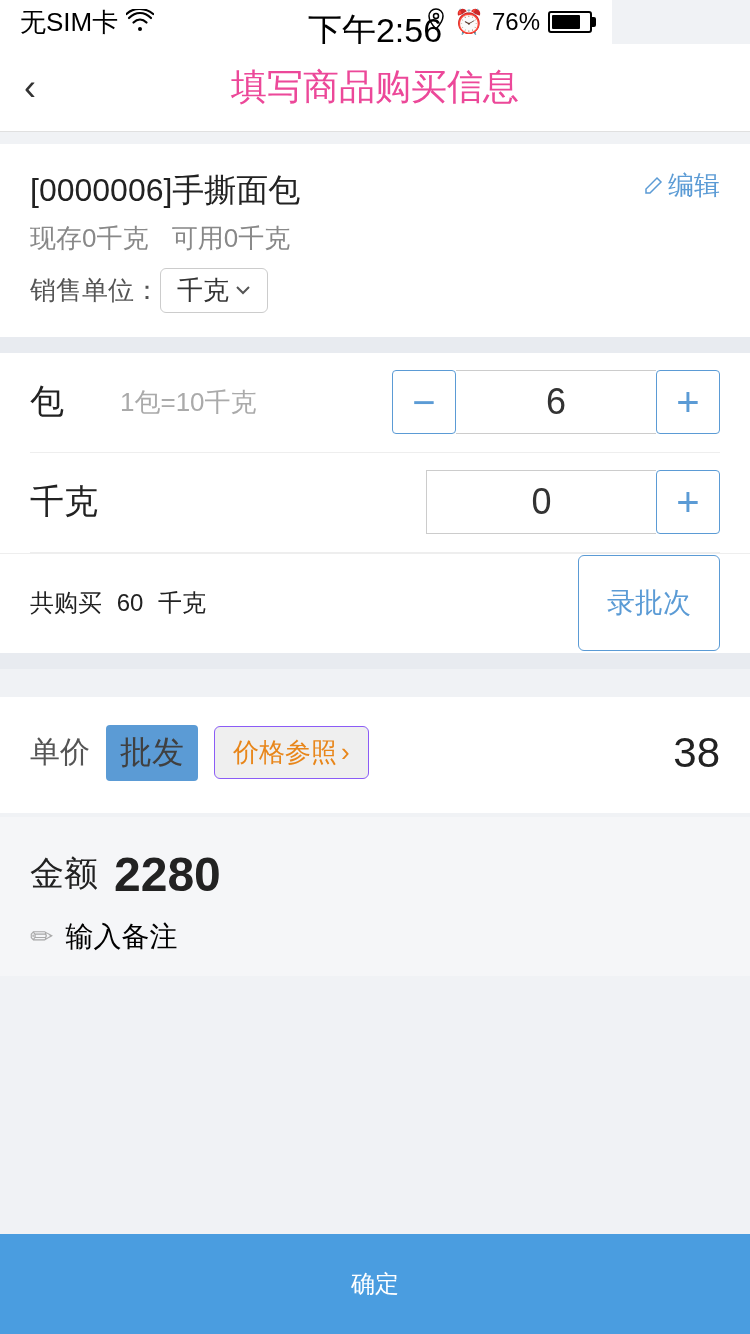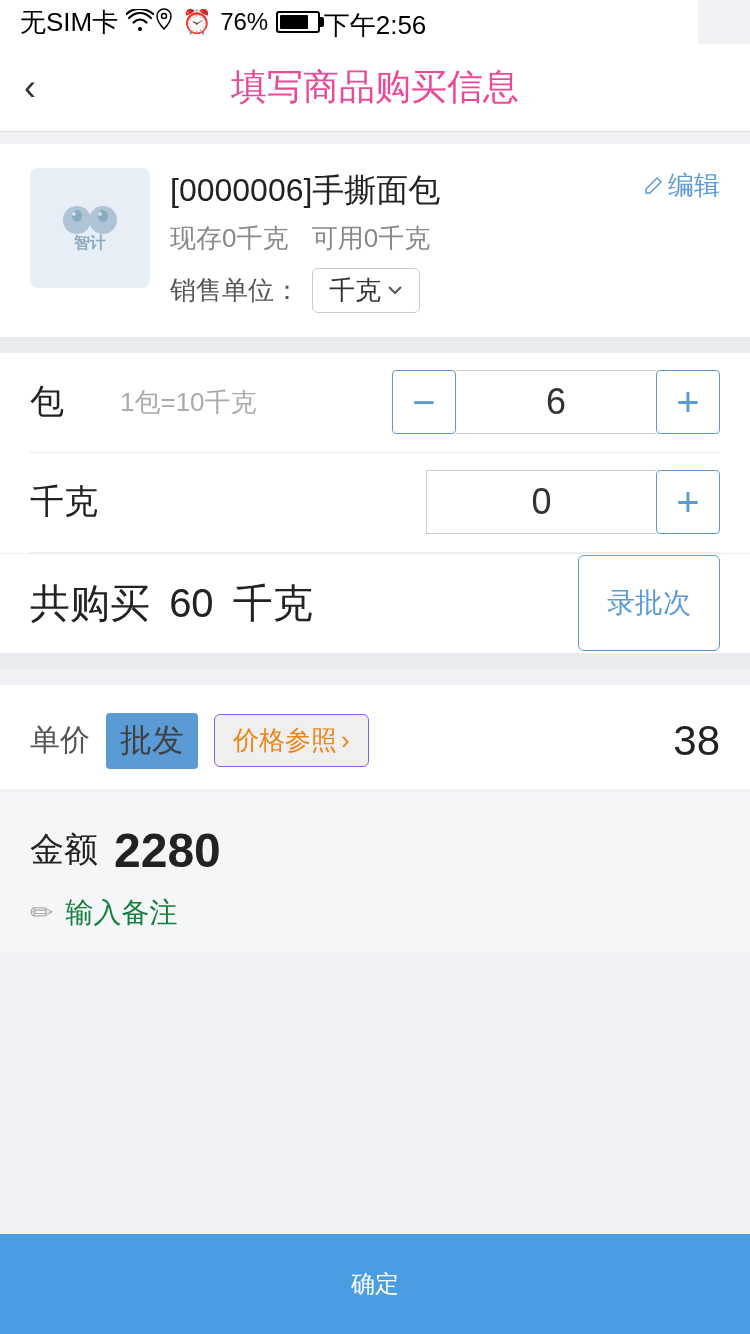--- a/index.html
+++ b/index.html
@@ -8,37 +8,38 @@
       width: 750px;
       min-height: 1334px;
       font-family: -apple-system, "PingFang SC", "Helvetica Neue", Arial, sans-serif;
       background: #f0f2f5;
       position: relative;
       overflow-x: hidden;
     }
 
     
     .status-bar {
-      width: 698px;
+      width: 612px;
       height: 44px;
       background: #fff;
       display: flex;
       align-items: center;
+      justify-content: space-between;
       padding: 12px 20px;
       font-size: 28px;
     }
     .status-left {
       font-size: 26px;
       color: #000;
       display: flex;
       align-items: center;
       gap: 8px;
     }
     .status-center {
-      font-size: 26px;
+      font-size: 34px;
       color: #000;
       font-weight: 500;
       position: absolute;
       left: 50%;
       transform: translateX(-50%);
       top: 8px;
     }
     .status-right {
       display: flex;
       align-items: center;
@@ -130,21 +131,20 @@
       font-size: 26px;
       color: #888;
       margin-top: 8px;
     }
     .product-unit-row {
       display: flex;
       align-items: center;
       margin-top: 12px;
       font-size: 26px;
       color: #555;
-      gap: 12px;
     }
     .unit-select {
       border: 1px solid #ccc;
       border-radius: 6px;
       padding: 4px 16px;
       font-size: 26px;
       color: #333;
       background: #fff;
       display: flex;
       align-items: center;
@@ -224,39 +224,39 @@
     
     .total-section {
       background: #fff;
       display: flex;
       align-items: center;
       height: 100px;
       padding: 0 30px;
       border-top: 1px solid #eee;
     }
     .total-text {
-      font-size: 40px;
+      font-size: 24px;
       color: #222;
       flex: 1;
     }
     .batch-btn {
       border: 1px solid #5b9bd5;
       color: #5b9bd5;
       font-size: 28px;
       padding: 28px 28px;
       border-radius: 6px;
       cursor: pointer;
       background: #fff;
     }
 
     
     .price-section {
       background: #fff;
-      margin-top: 16px;
-      padding: 28px 30px 20px;
+      margin-top: 28px;
+      padding: 28px 30px 32px;
     }
     .price-row {
       display: flex;
       align-items: center;
       gap: 16px;
     }
     .price-label {
       font-size: 30px;
       color: #555;
     }
@@ -310,21 +310,21 @@
       align-items: center;
       gap: 12px;
       margin-top: 16px;
     }
     .remark-icon {
       font-size: 28px;
       color: #aaa;
     }
     .remark-text {
       font-size: 28px;
-      color: #15803d;
+      color: #000000;
     }
 
     
     .content-area {
       min-height: 280px;
       background: #f0f2f5;
     }
 
     
     .confirm-bar {
@@ -375,31 +375,20 @@
     </span>
   </div>
 </div>
 
 <div class="nav-bar">
   <div class="nav-back">‹</div>
   <div class="nav-title">填写商品购买信息</div>
 </div>
 
 <div class="product-card">
-  <div class="product-image">
-    <svg width="70" height="60" viewBox="0 0 70 60" fill="none">
-      <circle cx="22" cy="22" r="14" fill="#b0c4d8"></circle>
-      <circle cx="48" cy="22" r="14" fill="#b0c4d8"></circle>
-      <ellipse cx="22" cy="18" rx="5" ry="6" fill="#8aaabf"></ellipse>
-      <ellipse cx="48" cy="18" rx="5" ry="6" fill="#8aaabf"></ellipse>
-      <circle cx="19" cy="16" r="2" fill="#fff" opacity="0.6"></circle>
-      <circle cx="45" cy="16" r="2" fill="#fff" opacity="0.6"></circle>
-      <text x="35" y="50" text-anchor="middle" font-size="16" fill="#8aaabf" font-weight="bold">智计</text>
-    </svg>
-  </div>
   <div class="product-info">
     <div style="display:flex; justify-content:space-between; align-items:flex-start;">
       <div class="product-name">[0000006]手撕面包</div>
       <div class="edit-btn">
         <svg width="22" height="22" viewBox="0 0 22 22" fill="none">
             <path d="M15 3l4 4-11 11H4v-4L15 3z" stroke="#5b9bd5" stroke-width="1.5" fill="none"></path>
           </svg>
         <span>编辑</span>
       </div>
     </div>

